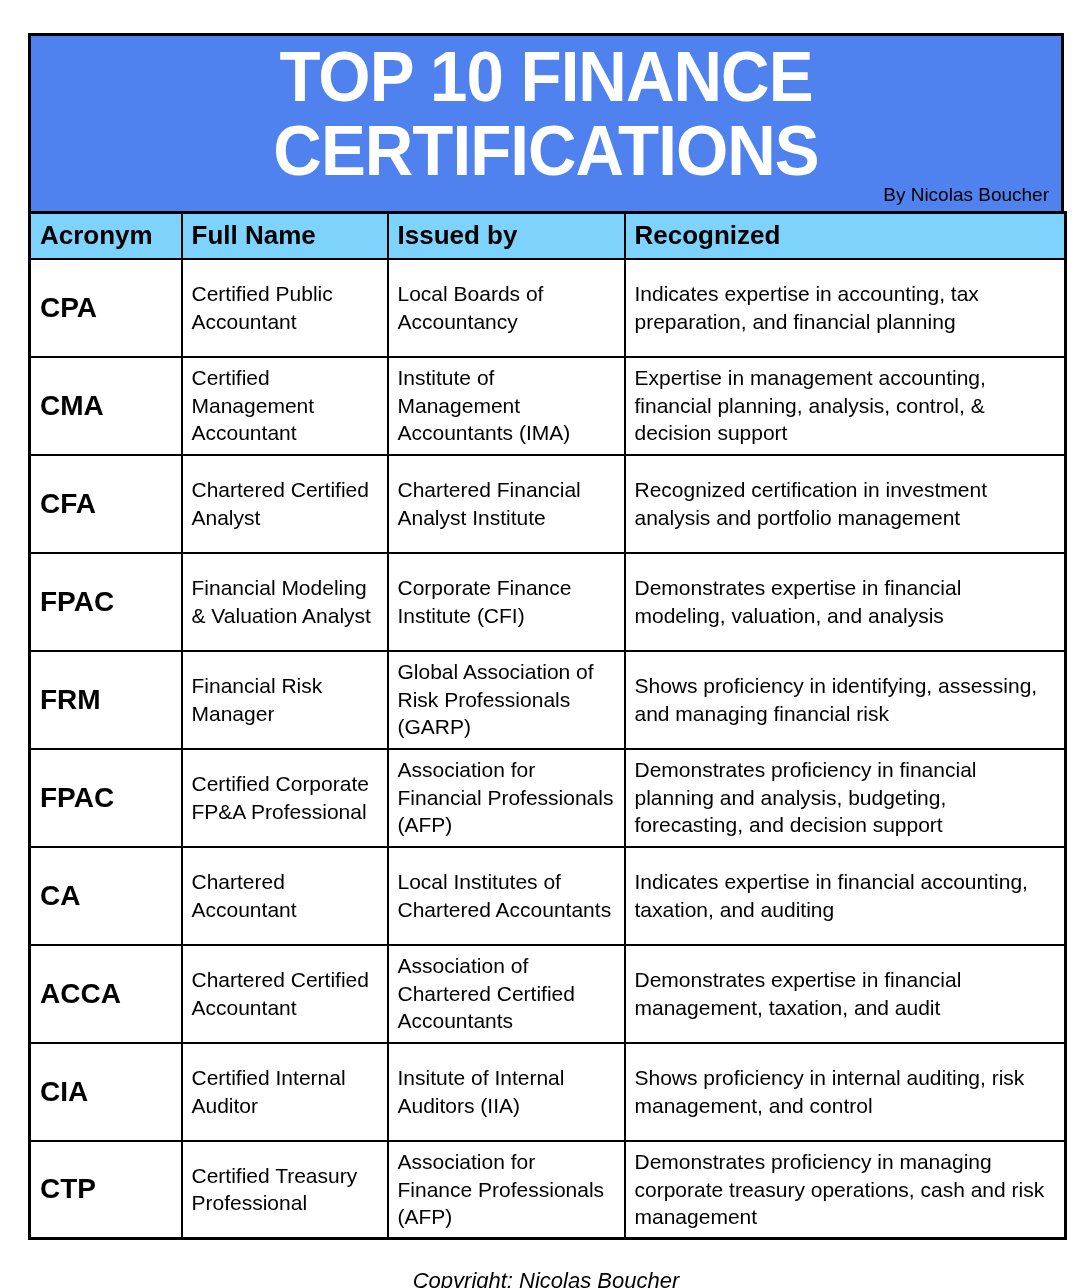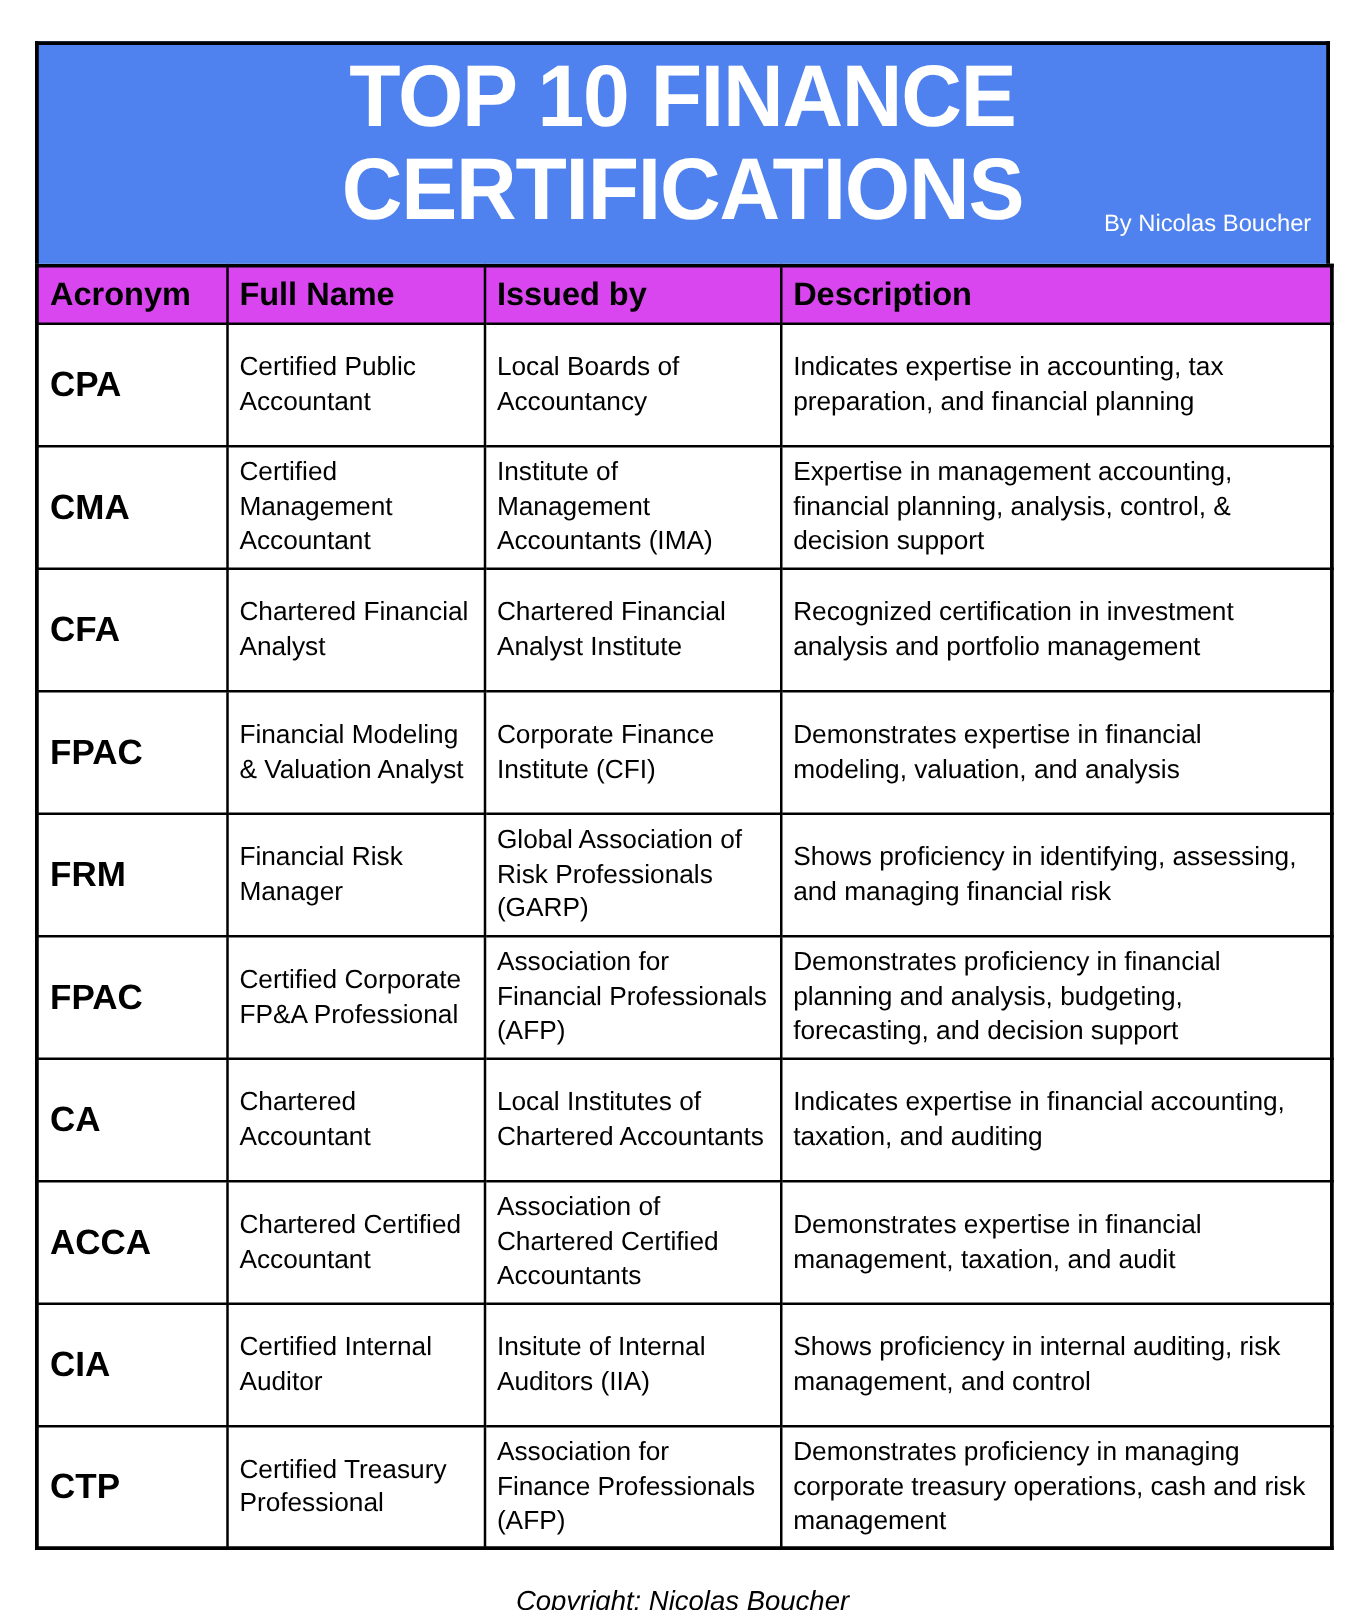--- a/index.html
+++ b/index.html
@@ -44,22 +44,22 @@
     font-size: 70px;
     line-height: 74px;
     letter-spacing: -1px;
     font-family: "Liberation Sans Narrow", "Liberation Sans", sans-serif;
     transform: scaleX(0.96);
     white-space: pre-line;
   }
   .banner-byline {
     position: absolute;
     right: 12px;
-    bottom: 20px;
-    color: #ffffff;
+    bottom: 5px;
+    color: #000000;
     font-size: 19px;
     line-height: 22px;
     font-family: "Liberation Sans", sans-serif;
   }
 
   
   .cert-table {
     border-collapse: collapse;
     width: 1036px;
     table-layout: fixed;
@@ -74,21 +74,21 @@
   .cert-table th,
   .cert-table td {
     border: 2px solid #000000;
     vertical-align: middle;
     text-align: left;
     padding: 6px 9px;
     box-sizing: border-box;
   }
 
   .cert-table thead th {
-    background: #d946ef;
+    background: #7dd3fc;
     font-weight: bold;
     font-size: 26px;
     line-height: 30px;
     height: 46px;
     padding: 2px 9px 4px 9px;
   }
 
   .cert-table tbody tr { height: 98px; }
 
   .cell-acronym {
@@ -133,39 +133,39 @@
       <col class="c-acronym">
       <col class="c-fullname">
       <col class="c-issuer">
       <col class="c-desc">
     </colgroup>
     <thead>
       <tr>
         <th>Acronym</th>
         <th>Full Name</th>
         <th>Issued by</th>
-        <th>Description</th>
+        <th>Recognized</th>
       </tr>
     </thead>
     <tbody>
       <tr>
         <td class="cell-acronym">CPA</td>
         <td class="cell-text">Certified Public Accountant</td>
         <td class="cell-text">Local Boards of Accountancy</td>
         <td class="cell-desc">Indicates expertise in accounting, tax preparation, and financial planning</td>
       </tr>
       <tr>
         <td class="cell-acronym">CMA</td>
         <td class="cell-text">Certified Management Accountant</td>
         <td class="cell-text">Institute of Management Accountants (IMA)</td>
         <td class="cell-desc">Expertise in management accounting, financial planning, analysis, control, &amp; decision support</td>
       </tr>
       <tr>
         <td class="cell-acronym">CFA</td>
-        <td class="cell-text">Chartered Financial Analyst</td>
+        <td class="cell-text">Chartered Certified Analyst</td>
         <td class="cell-text">Chartered Financial Analyst Institute</td>
         <td class="cell-desc">Recognized certification in investment analysis and portfolio management</td>
       </tr>
       <tr>
         <td class="cell-acronym">FPAC</td>
         <td class="cell-text">Financial Modeling &amp; Valuation Analyst</td>
         <td class="cell-text">Corporate Finance Institute (CFI)</td>
         <td class="cell-desc">Demonstrates expertise in financial modeling, valuation, and analysis</td>
       </tr>
       <tr>

